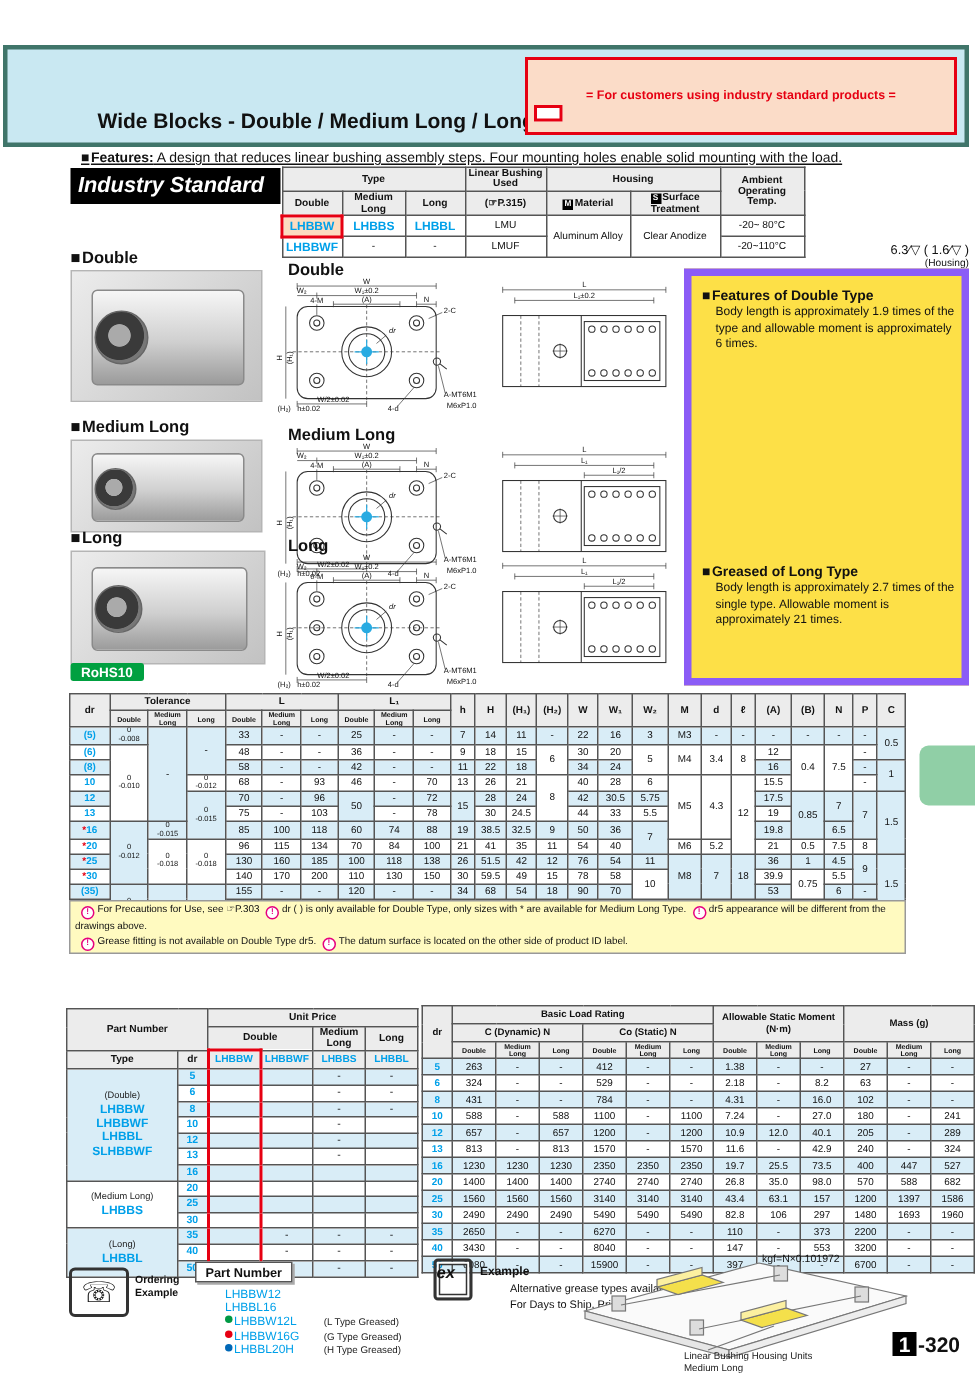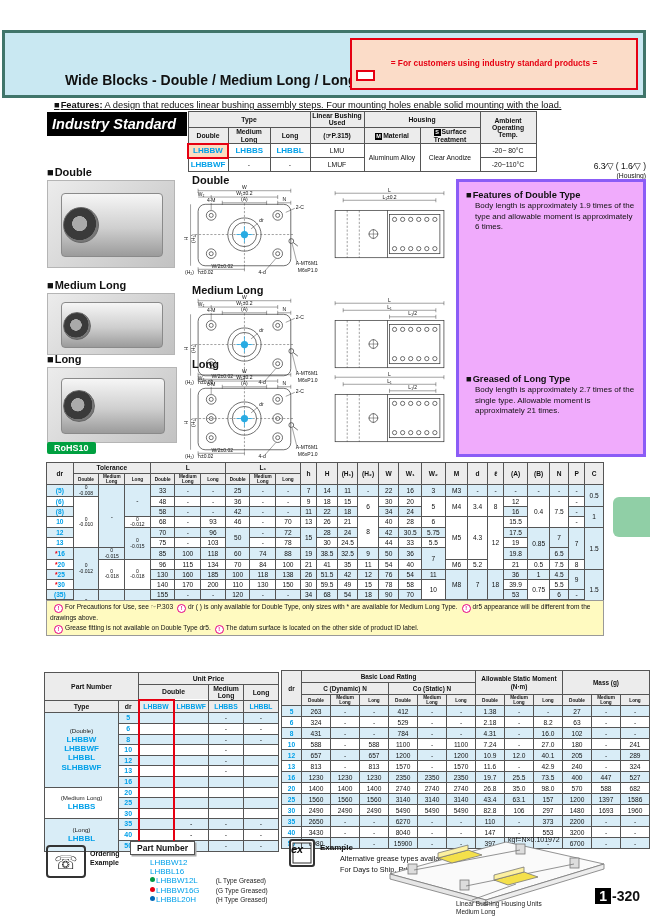--- a/index.html
+++ b/index.html
@@ -48,21 +48,21 @@
   .dw{position:absolute;left:184px;width:270px;}
   .dw line,.dw rect,.dw circle,.dw path{stroke:#333;fill:none;stroke-width:.7;}
   .dw text{fill:#111;stroke:none;font-size:5px;text-anchor:middle;font-family:"Liberation Sans",sans-serif;}
   .dw text.ts{text-anchor:start;}
   .dw .dsh{stroke-dasharray:2.2,1.6;stroke-width:.45;}
   .dw .thin{stroke-width:.45;}
   .dw .cyl{stroke:#29abe2;stroke-width:.8;}
   .dw .cyf{fill:#29abe2;stroke:none;}
 
   
-  .feat-box{position:absolute;left:456px;top:179px;width:190px;height:278px;border:3px solid #8b5cf6;box-sizing:border-box;background:#f0abfc;}
+  .feat-box{position:absolute;left:456px;top:179px;width:190px;height:278px;border:5px solid #8b5cf6;box-sizing:border-box;background:#fde047;}
   .feat{position:absolute;left:7px;right:4px;}
   .feat-h{font-size:9.3px;font-weight:bold;}
   .feat-h::before{content:"■";margin-right:1px;}
   .feat-b{font-size:8px;line-height:1.32;margin-left:9px;margin-top:1px;}
 
   
   .mt{position:absolute;left:46px;top:462px;width:558px;font-size:6.8px;}
   .mt th{font-size:6.6px;height:10px;padding:0;}
   .mt .sub th{font-size:4.7px;height:9px;}
   .mt td{height:9px;font-size:6.6px;padding:0;}

